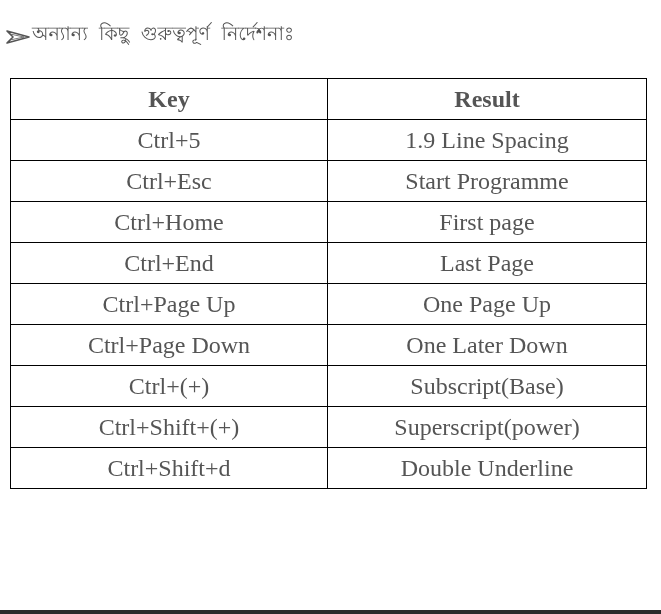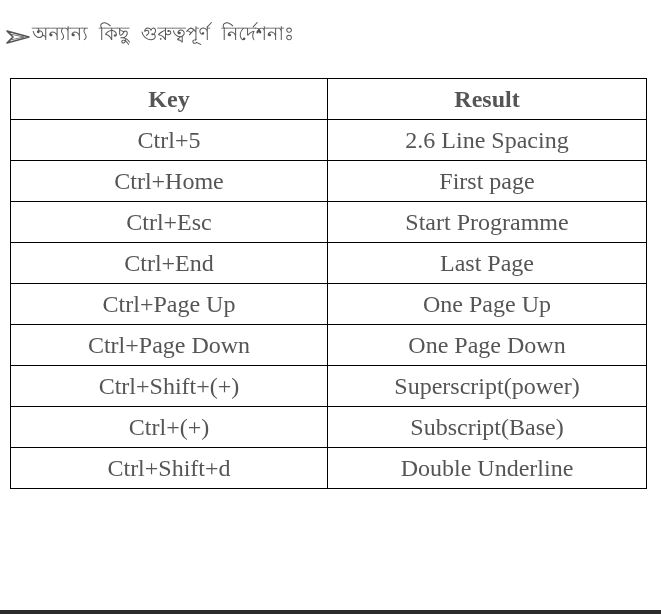--- a/index.html
+++ b/index.html
@@ -94,49 +94,49 @@
       </colgroup>
     <thead>
       <tr>
         <th>Key</th>
         <th>Result</th>
       </tr>
     </thead>
     <tbody>
       <tr>
         <td>Ctrl+5</td>
-        <td>2.6 Line Spacing</td>
+        <td>1.9 Line Spacing</td>
+      </tr>
+      <tr>
+        <td>Ctrl+Esc</td>
+        <td>Start Programme</td>
       </tr>
       <tr>
         <td>Ctrl+Home</td>
         <td>First page</td>
-      </tr>
-      <tr>
-        <td>Ctrl+Esc</td>
-        <td>Start Programme</td>
       </tr>
       <tr>
         <td>Ctrl+End</td>
         <td>Last Page</td>
       </tr>
       <tr>
         <td>Ctrl+Page Up</td>
         <td>One Page Up</td>
       </tr>
       <tr>
         <td>Ctrl+Page Down</td>
-        <td>One Page Down</td>
+        <td>One Later Down</td>
+      </tr>
+      <tr>
+        <td>Ctrl+(+)</td>
+        <td>Subscript(Base)</td>
       </tr>
       <tr>
         <td>Ctrl+Shift+(+)</td>
         <td>Superscript(power)</td>
-      </tr>
-      <tr>
-        <td>Ctrl+(+)</td>
-        <td>Subscript(Base)</td>
       </tr>
       <tr>
         <td>Ctrl+Shift+d</td>
         <td>Double Underline</td>
       </tr>
     </tbody>
   </table>
 </div>
 
 <div class="bottom-bar"></div>

